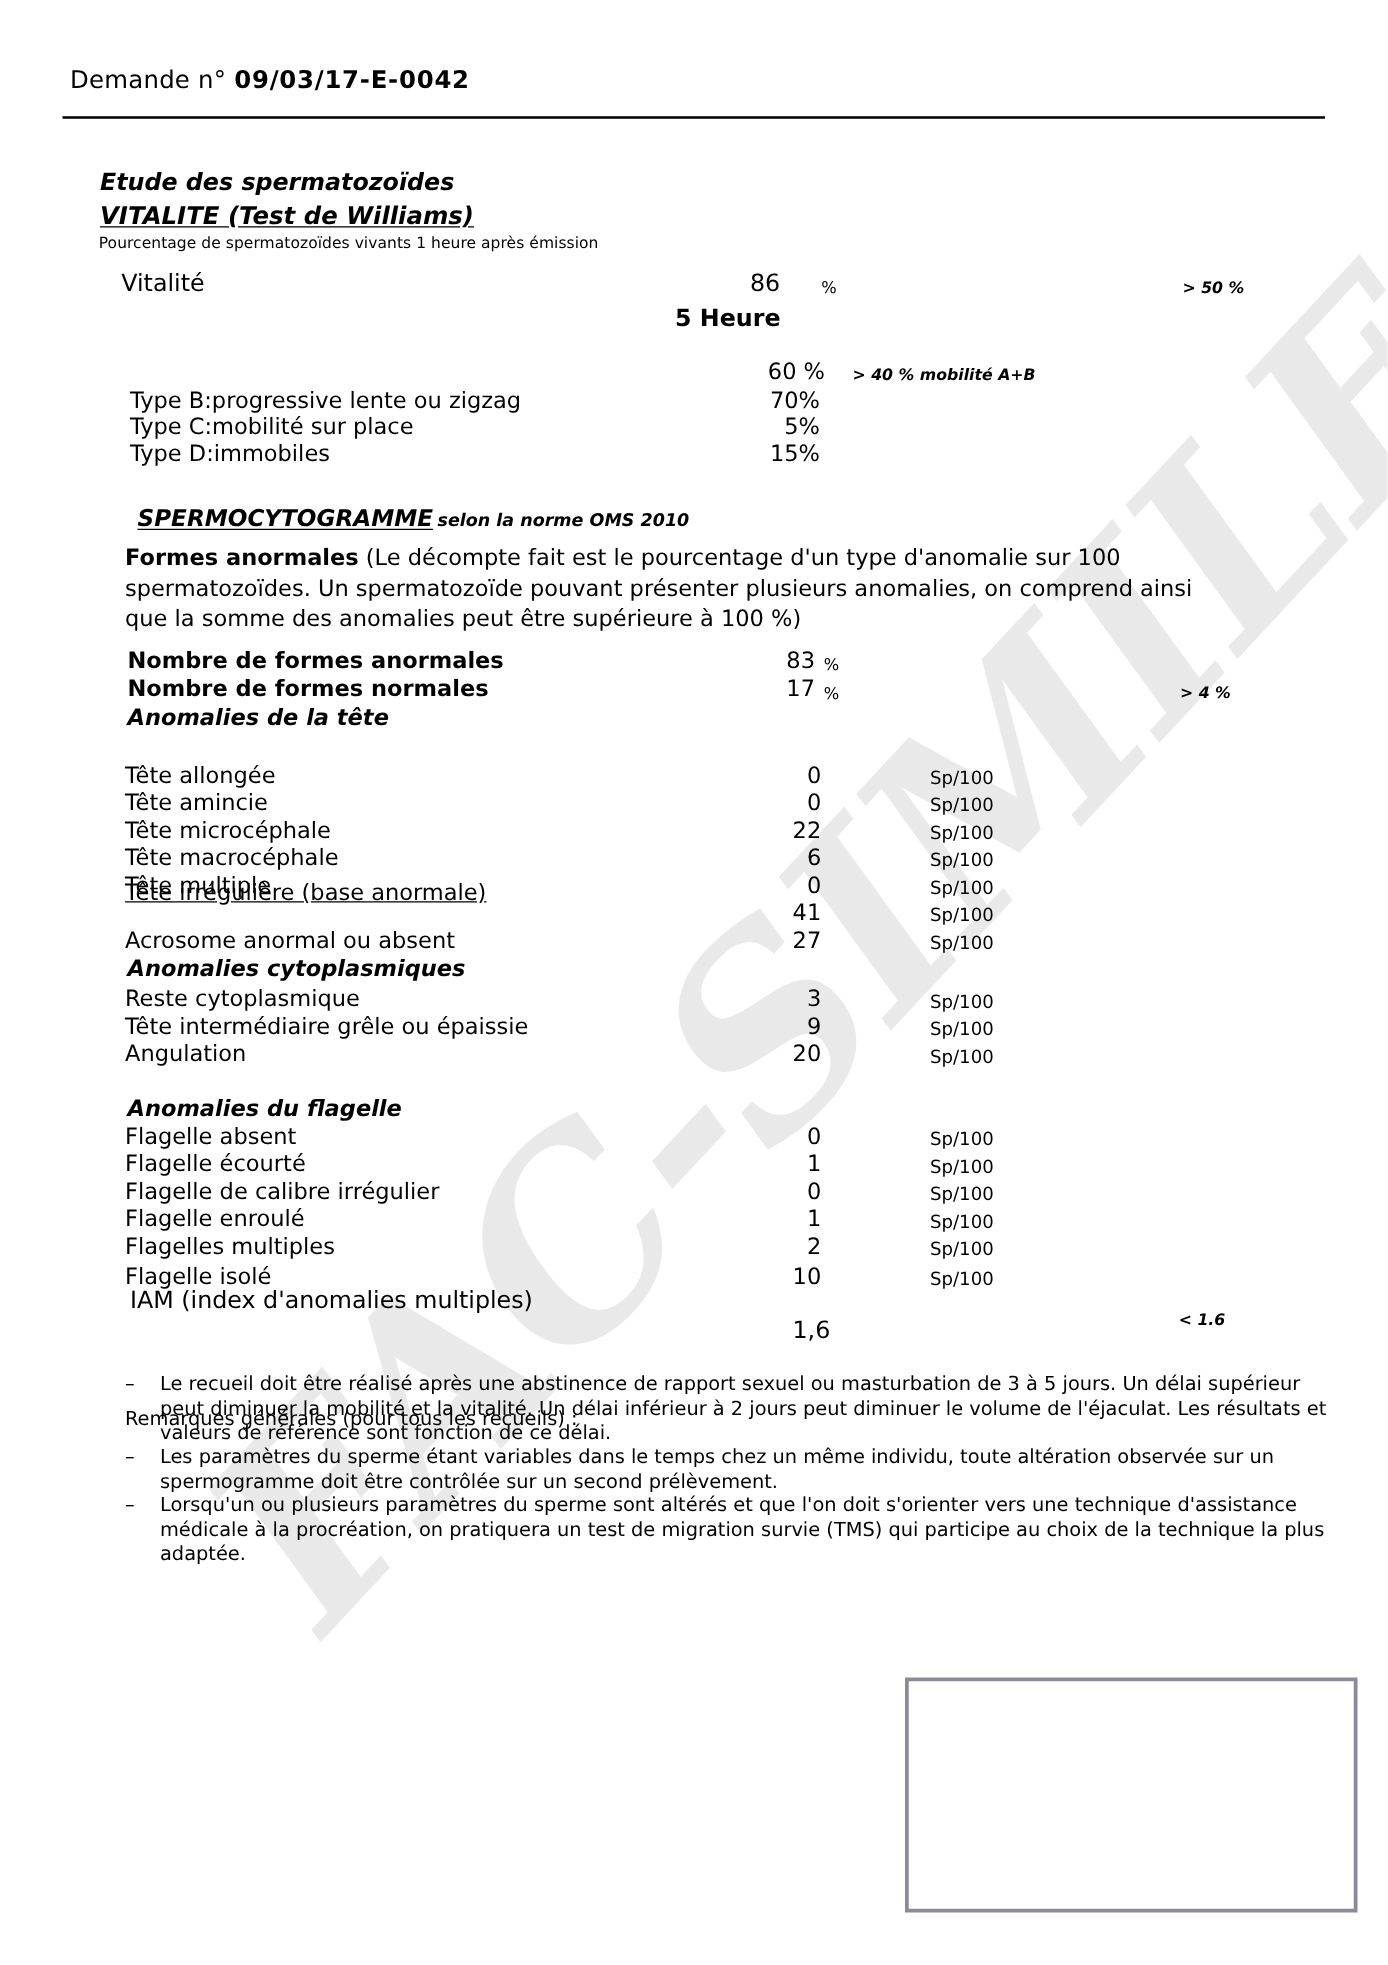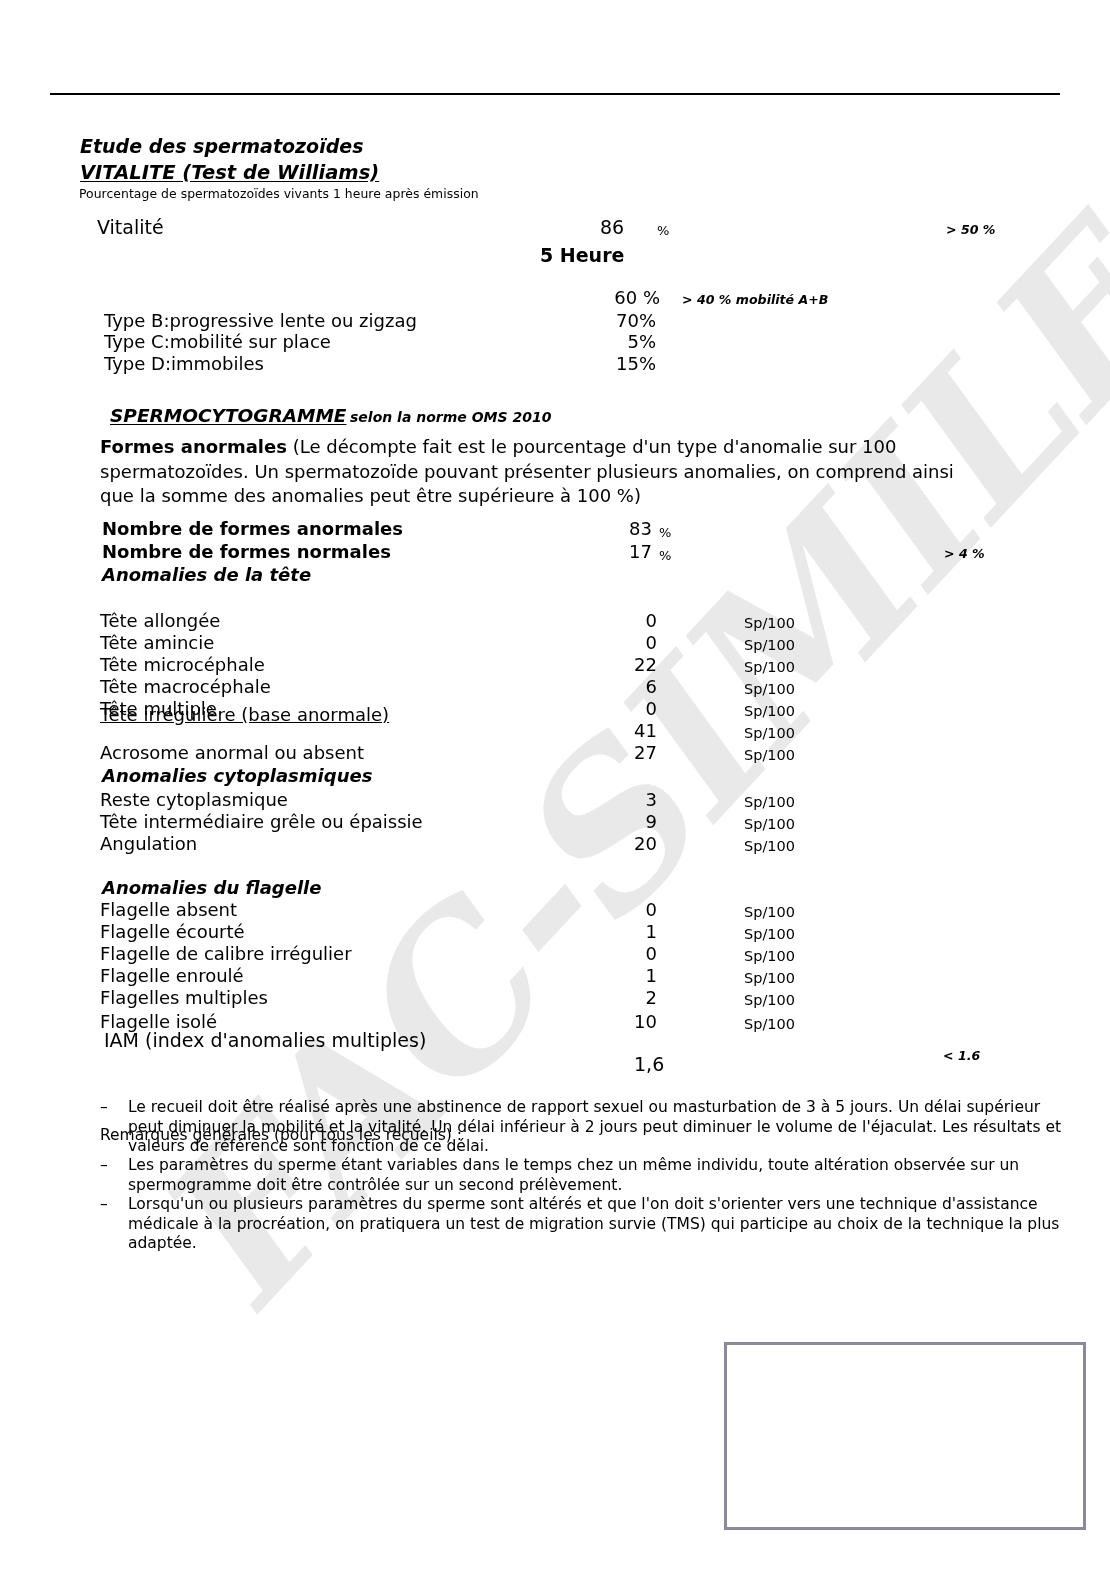--- a/index.html
+++ b/index.html
@@ -182,20 +182,24 @@
 </style>
 </head>
 <body>
 
 <div id="watermark">
   <div class="wm-text">FAC-SIMILE</div>
 </div>
 
 <div id="page">
 
+  <div class="abs" id="doc-header">
+    <span>Demande n°</span>
+    <span class="num">09/03/17-E-0042</span>
+  </div>
   <div class="abs" id="header-rule"></div>
 
   <div class="abs sec-title-italic" id="etude-title">Etude des spermatozoïdes</div>
   <div class="abs sec-title-underline" id="vitalite-title">VITALITE (Test de Williams)</div>
   <div class="abs" id="vitalite-sub">Pourcentage de spermatozoïdes vivants 1 heure après émission</div>
 
   <div class="abs" id="vitalite-label">Vitalité</div>
   <div class="abs" id="vitalite-value">86</div>
   <div class="abs unit-pct" id="vitalite-unit">%</div>
   <div class="abs ref-note" id="vitalite-ref">&gt; 50 %</div>

